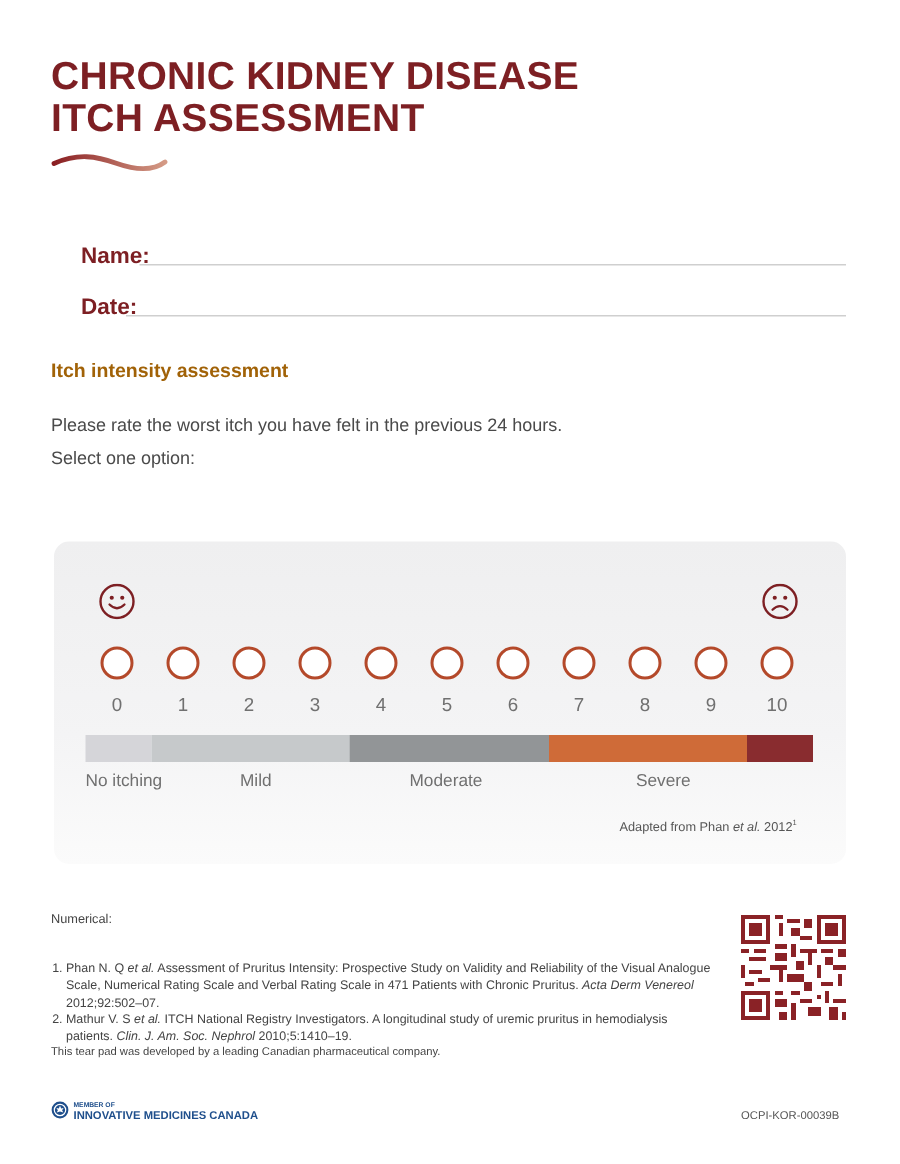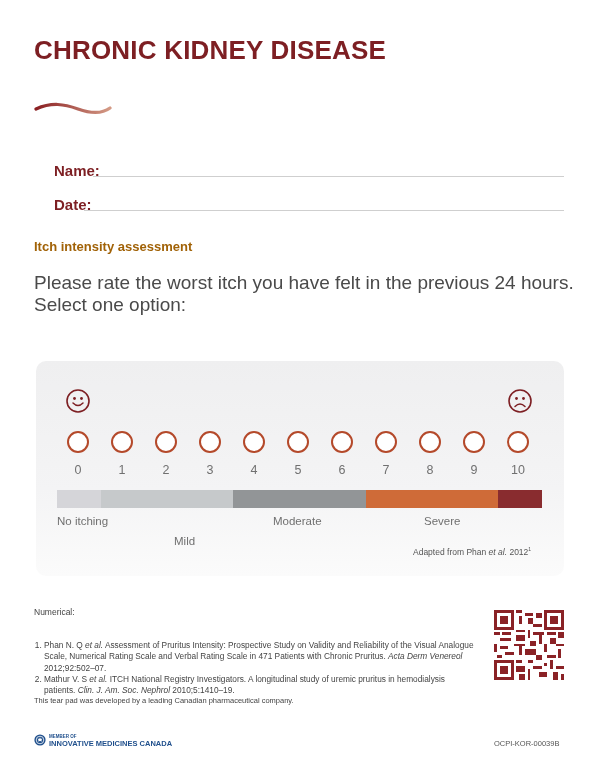--- a/index.html
+++ b/index.html
@@ -3,21 +3,21 @@
 <meta charset="utf-8">
 <style>
   html,body{margin:0;padding:0;background:#fff;}
   body{width:600px;height:776px;position:relative;overflow:hidden;font-family:"Liberation Sans",sans-serif;color:#4a4a4a;}
   .abs{position:absolute;}
   .title{left:34px;top:36px;font-size:26px;font-weight:bold;color:#7d1f23;line-height:28px;letter-spacing:0.2px;}
   .swoosh{left:34px;top:100px;}
   .field-label{font-size:15px;font-weight:bold;color:#7d1f23;margin-left:20px;}
   .field-line{height:1px;background:#cfcfcf;}
   .section-title{left:34px;top:239px;font-size:13px;font-weight:bold;color:#a16207;}
-  .prompt{left:34px;top:272px;font-size:19px;line-height:22px;color:#4a4a4a;}
+  .prompt{left:34px;top:272px;font-size:12px;line-height:22px;color:#4a4a4a;}
   .panel{left:36px;top:361px;width:528px;height:215px;border-radius:10px;background:linear-gradient(#efeff0 0%,#f4f4f5 60%,#fbfbfb 100%);}
   .face{width:24px;height:24px;}
   .circle{width:22px;height:22px;border-radius:50%;border:2px solid #b4492a;box-sizing:border-box;background:#fff;}
   .num{font-size:12.5px;color:#707070;text-align:center;width:24px;}
   .seg{top:490px;height:18px;}
   .scale-label{font-size:11.5px;color:#707070;top:515px;}
   .credit{font-size:8.5px;color:#555;top:546px;}
   .refs{left:34px;top:607px;font-size:8.3px;color:#444;line-height:11.2px;}
   .refs ol{margin:22px 0 0 0;padding-left:10px;}
   .refs li{margin:0;}
@@ -28,20 +28,21 @@
   .imc-small{font-size:4.5px;font-weight:bold;}
   .imc-big{font-size:7.5px;font-weight:bold;}
   .qr{left:494px;top:610px;width:70px;height:70px;}
   .code{left:494px;top:739px;font-size:7.5px;color:#555;}
 </style>
 </head>
 <body>
 
 <div class="abs title">
   <div>CHRONIC KIDNEY DISEASE</div>
+  <div>ITCH ASSESSMENT</div>
 </div>
 <svg class="abs swoosh" width="80" height="16" viewBox="0 0 80 16">
   <defs>
     <linearGradient id="sw" x1="0" x2="1" y1="0" y2="0">
       <stop offset="0" stop-color="#8a1f22"></stop>
       <stop offset="1" stop-color="#d49a85"></stop>
     </linearGradient>
   </defs>
   <path d="M2 9 C 18 2, 30 4, 44 9 S 68 14, 76 8" stroke="url(#sw)" stroke-width="3.2" fill="none" stroke-linecap="round"></path>
 </svg>
@@ -96,21 +97,21 @@
 <div class="abs num" style="left:462px;top:463px;">9</div>
 <div class="abs num" style="left:506px;top:463px;">10</div>
 
 <div class="abs seg" style="left:57px;width:44px;background:#d5d5d9;"></div>
 <div class="abs seg" style="left:101px;width:132px;background:#c6c9cb;"></div>
 <div class="abs seg" style="left:233px;width:133px;background:#929597;"></div>
 <div class="abs seg" style="left:366px;width:132px;background:#cf6b38;"></div>
 <div class="abs seg" style="left:498px;width:44px;background:#892c2f;"></div>
 
 <div class="abs scale-label" style="left:57px;">No itching</div>
-<div class="abs scale-label" style="left:174px;margin-top:20px;">Mild</div>
+<div class="abs scale-label" style="left:160px;">Mild</div>
 <div class="abs scale-label" style="left:273px;">Moderate</div>
 <div class="abs scale-label" style="left:424px;">Severe</div>
 
 <div class="abs credit" style="left:413px;"><span>Adapted from Phan </span><i>et al.</i><span> 2012</span><sup style="font-size:5px;">1</sup></div>
 
 <div class="abs refs" style="width:440px;">
   <div class="refs-head">Numerical:</div>
   <ol>
     <li><span>Phan N. Q </span><i>et al.</i><span> Assessment of Pruritus Intensity: Prospective Study on Validity and Reliability of the Visual Analogue Scale, Numerical Rating Scale and Verbal Rating Scale in 471 Patients with Chronic Pruritus. </span><i>Acta Derm Venereol</i><span> 2012;92:502–07.</span></li>
     <li><span>Mathur V. S </span><i>et al.</i><span> ITCH National Registry Investigators. A longitudinal study of uremic pruritus in hemodialysis patients. </span><i>Clin. J. Am. Soc. Nephrol</i><span> 2010;5:1410–19.</span></li>

